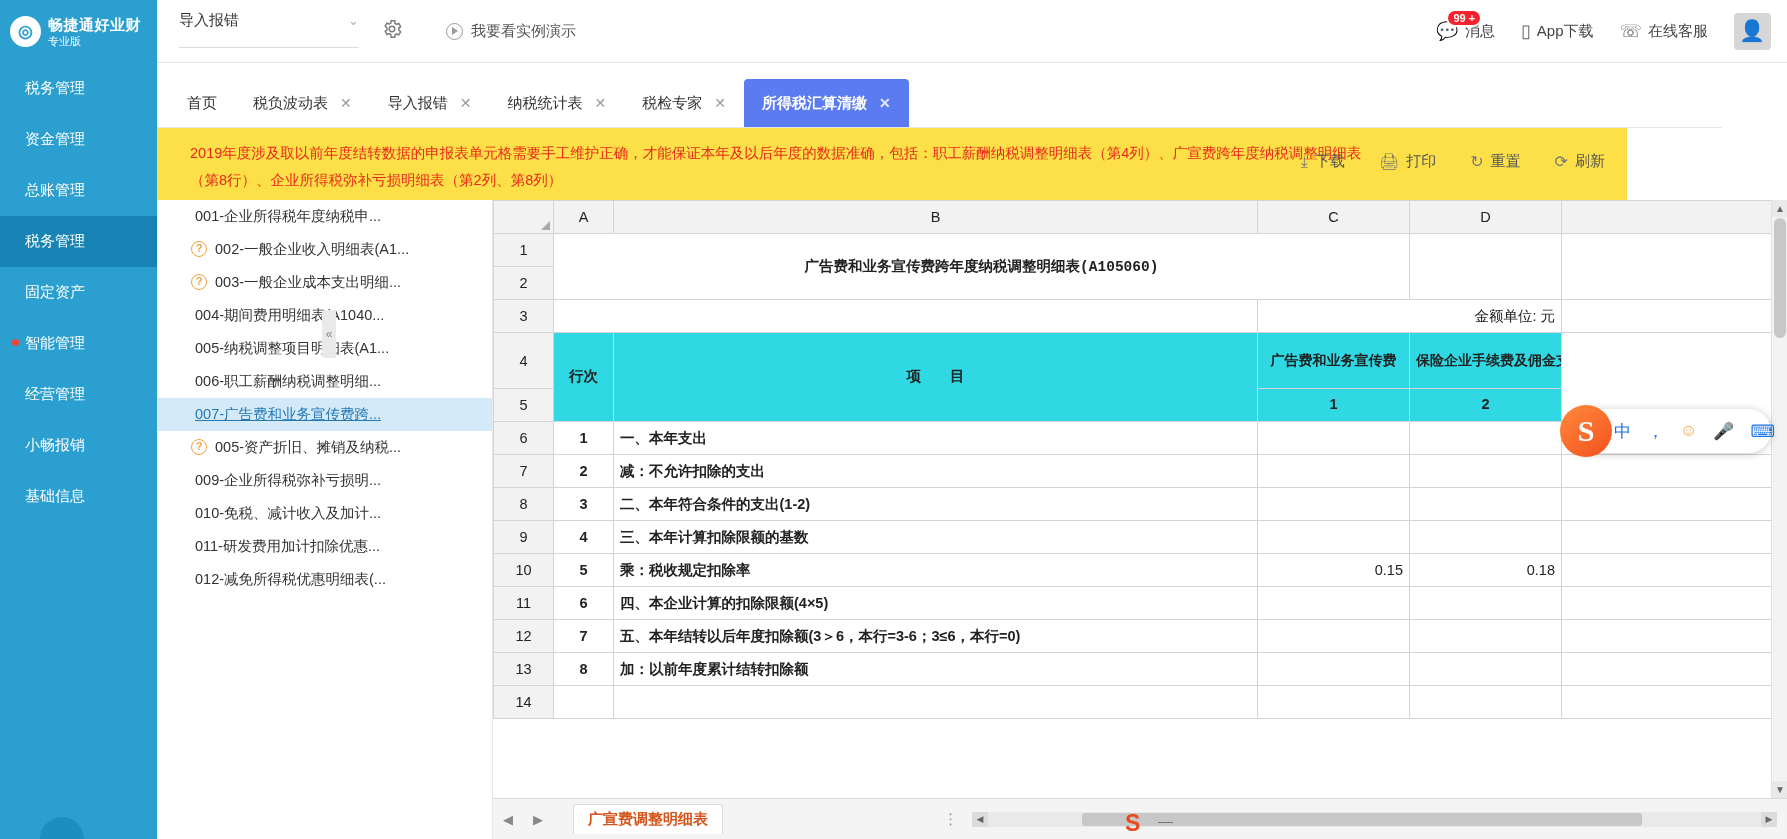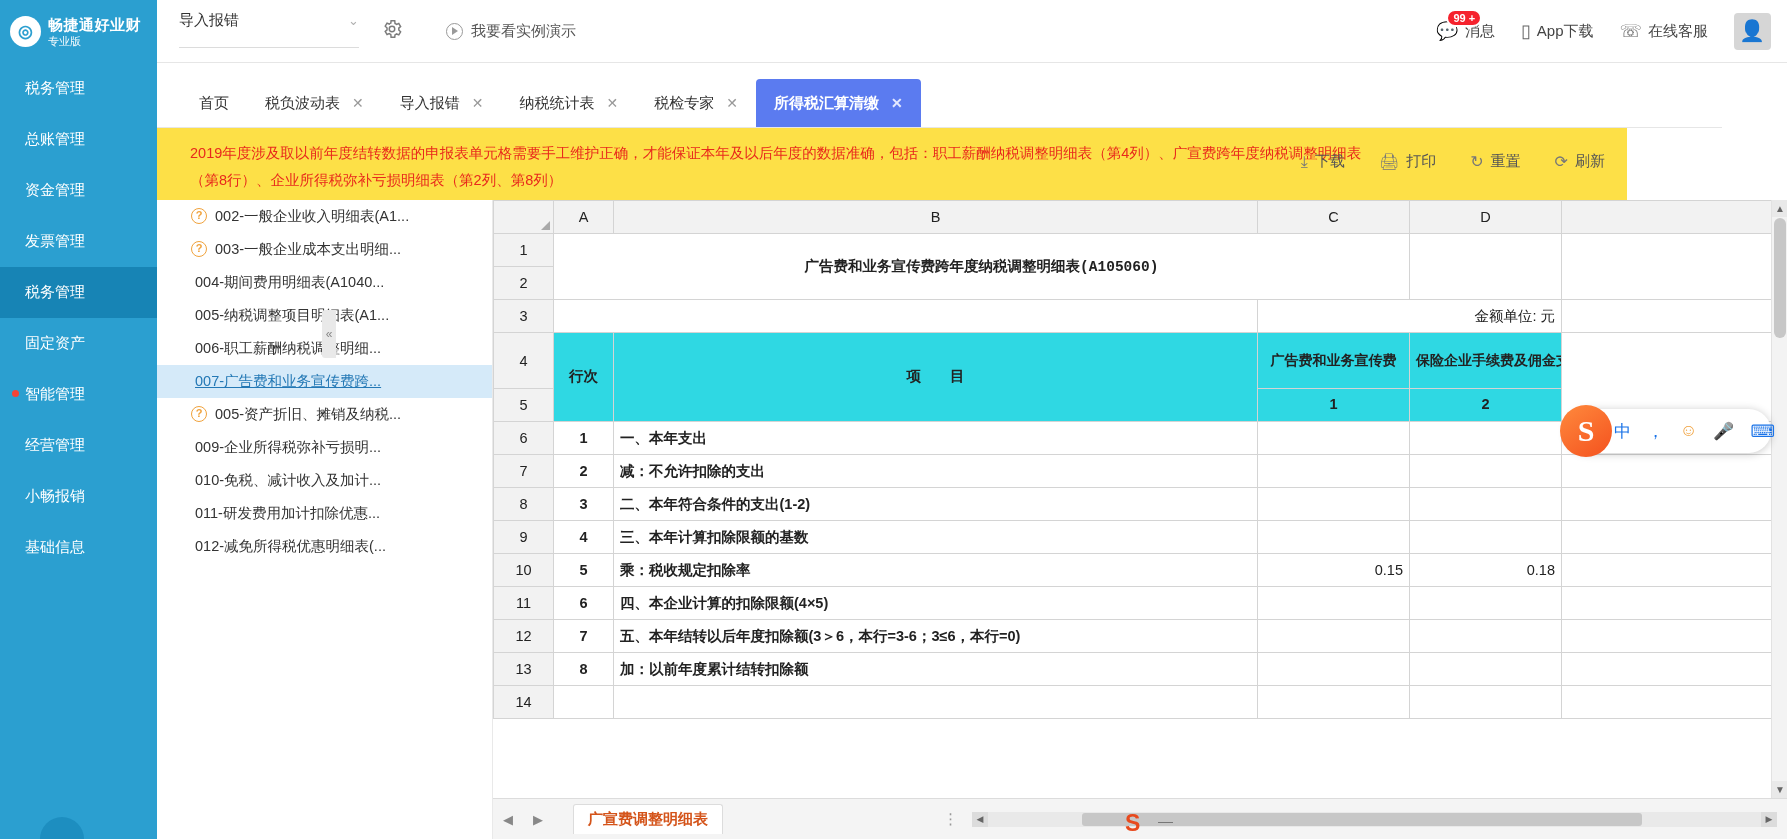--- a/index.html
+++ b/index.html
@@ -107,21 +107,21 @@
     background: #d6d6d6; margin-left: 26px;
     display: flex; align-items: center; justify-content: center;
     color: #fff; font-size: 21px;
   }
 
   
   .tabsbar {
     position: absolute; left: 157px; top: 63px;
     width: 1565px; height: 65px; background: #fff;
     border-bottom: 1px solid #e6e6e6;
-    display: flex; align-items: flex-end; padding-left: 24px;
+    display: flex; align-items: flex-end; padding-left: 12px;
   }
   .tab {
     height: 48px; display: flex; align-items: center;
     padding: 0 18px; font-size: 15px; color: #333;
     cursor: pointer; border-radius: 4px 4px 0 0;
   }
   .tab .x { margin-left: 12px; color: #999; font-size: 14px; }
   .tab.active { background: #5b7bf0; color: #fff; font-weight: bold; }
   .tab.active .x { color: #e4e9ff; }
 
@@ -305,27 +305,24 @@
       <div class="brand-text">
         <div class="brand-title">畅捷通好业财</div>
         <div class="brand-sub">专业版</div>
       </div>
     </div>
     <div id="nav-list">
         <div class="nav-item">
           <span>税务管理</span>
         </div>
         <div class="nav-item">
+          <span>资金管理</span>
+        </div>
+        <div class="nav-item">
           <span>总账管理</span>
-        </div>
-        <div class="nav-item">
-          <span>资金管理</span>
-        </div>
-        <div class="nav-item">
-          <span>发票管理</span>
         </div>
         <div class="nav-item active">
           <span>税务管理</span>
         </div>
         <div class="nav-item">
           <span>固定资产</span>
         </div>
         <div class="nav-item">
           <span class="nav-dot"></span>
           <span>智能管理</span>
@@ -419,20 +416,23 @@
           <span>重置</span>
         </div>
         <div class="wa">
           <span class="i">⟳</span>
           <span>刷新</span>
         </div>
       </div>
   </div>
 
   <div class="tree" id="tree-list">
+      <div class="tree-item">
+        <span>001-企业所得税年度纳税申...</span>
+      </div>
       <div class="tree-item warn-item">
         <span class="tree-warn-ico">?</span>
         <span>002-一般企业收入明细表(A1...</span>
       </div>
       <div class="tree-item warn-item">
         <span class="tree-warn-ico">?</span>
         <span>003-一般企业成本支出明细...</span>
       </div>
       <div class="tree-item">
         <span>004-期间费用明细表(A1040...</span>

